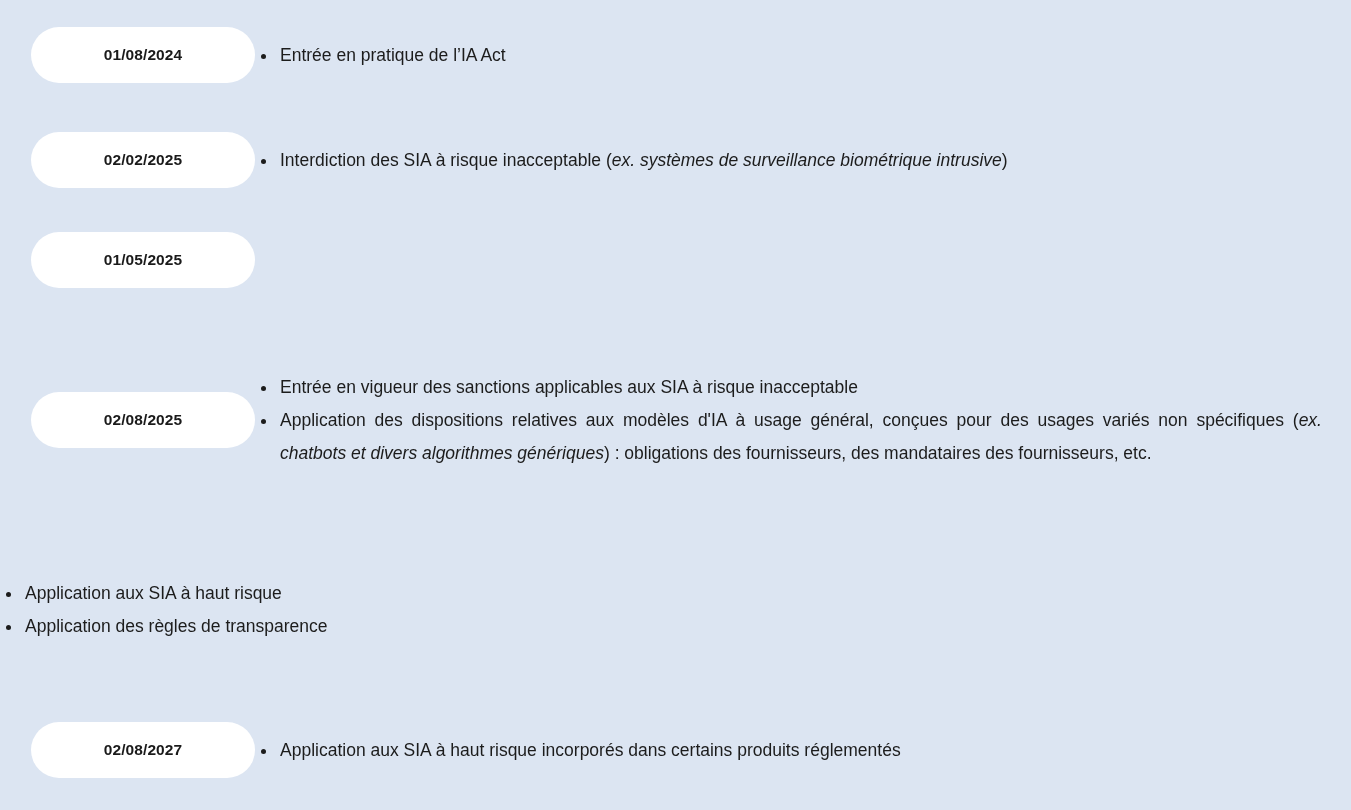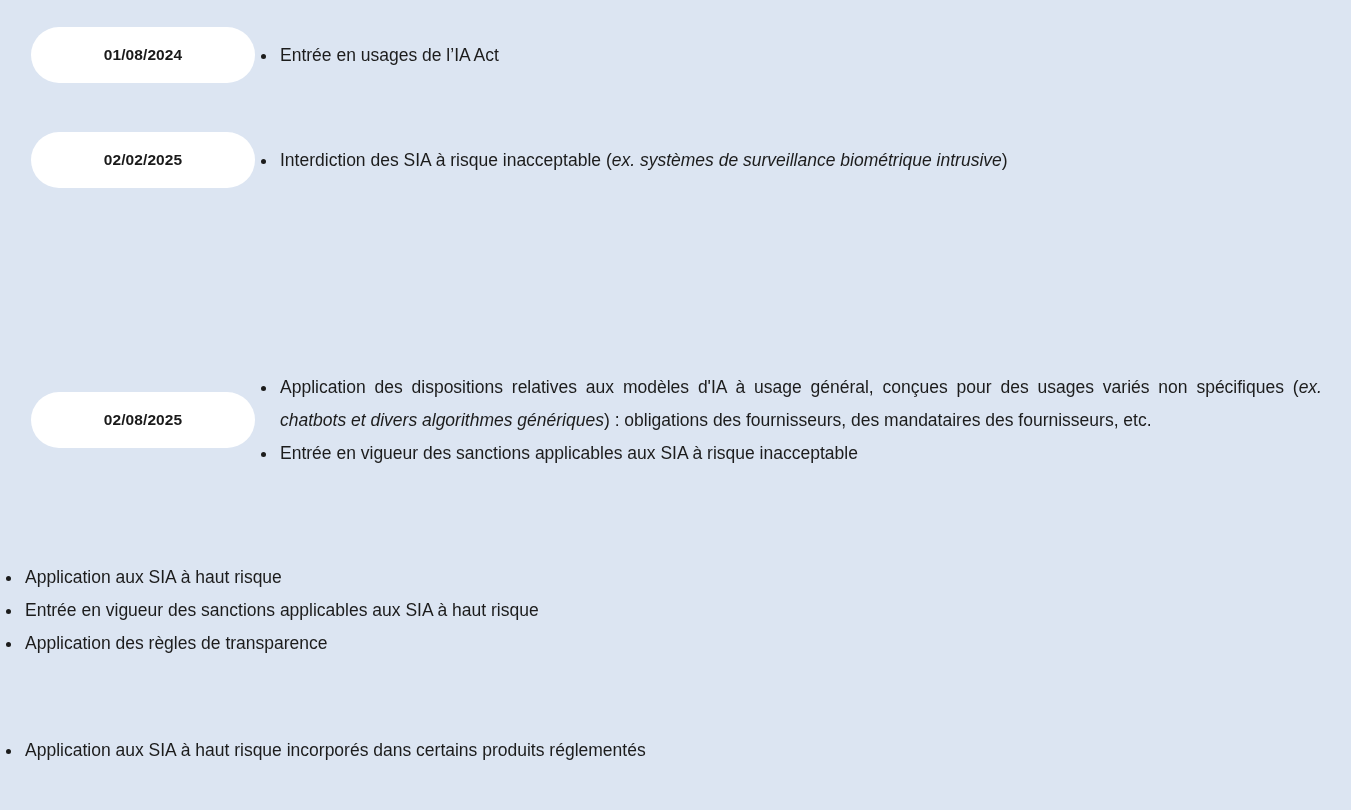--- a/index.html
+++ b/index.html
@@ -25,22 +25,22 @@
   .row {
     display: flex;
     align-items: center;
     width: 100%;
     box-sizing: border-box;
   }
   .date-cell {
     flex: 0 0 255px;
     display: flex;
     align-items: center;
-    justify-content: flex-end;
-    padding-left: 16px;
+    justify-content: flex-start;
+    padding-left: 31px;
     box-sizing: border-box;
   }
   .pill {
     width: 224px;
     height: 56px;
     background: #ffffff;
     border-radius: 28px;
     display: flex;
     align-items: center;
     justify-content: center;
@@ -98,66 +98,75 @@
 <div class="timeline">
 
   <div class="row row-1">
     <div class="date-cell">
       <div class="pill">
         <span class="pill-label">01/08/2024</span>
       </div>
     </div>
     <div class="content-cell">
       <ul class="items">
-        <li><span>Entrée en usages de l’IA Act</span></li>
+        <li><span>Entrée en pratique de l’IA Act</span></li>
       </ul>
     </div>
   </div>
 
   <div class="row row-2">
     <div class="date-cell">
       <div class="pill">
         <span class="pill-label">02/02/2025</span>
       </div>
     </div>
     <div class="content-cell">
       <ul class="items">
         <li><span>Interdiction des SIA à risque inacceptable (</span><em>ex. systèmes de surveillance biométrique intrusive</em><span>)</span></li>
       </ul>
     </div>
   </div>
 
   <div class="row row-3">
+    <div class="date-cell">
+      <div class="pill">
+        <span class="pill-label">01/05/2025</span>
+      </div>
+    </div>
   </div>
 
   <div class="row row-4">
     <div class="date-cell">
       <div class="pill">
         <span class="pill-label">02/08/2025</span>
       </div>
     </div>
     <div class="content-cell">
       <ul class="items">
+        <li><span>Entrée en vigueur des sanctions applicables aux SIA à risque inacceptable</span></li>
         <li><span>Application des dispositions relatives aux modèles d'IA à usage général, conçues pour des usages variés non spécifiques (</span><em>ex. chatbots et divers algorithmes génériques</em><span>) : obligations des fournisseurs, des mandataires des fournisseurs, etc.</span></li>
-        <li><span>Entrée en vigueur des sanctions applicables aux SIA à risque inacceptable</span></li>
       </ul>
     </div>
   </div>
 
   <div class="row row-5">
     <div class="content-cell">
       <ul class="items">
         <li><span>Application aux SIA à haut risque</span></li>
-        <li><span>Entrée en vigueur des sanctions applicables aux SIA à haut risque</span></li>
         <li><span>Application des règles de transparence</span></li>
       </ul>
     </div>
   </div>
 
   <div class="row row-6">
+    <div class="date-cell">
+      <div class="pill">
+        <span class="pill-label">02/08/2027</span>
+      </div>
+    </div>
     <div class="content-cell">
       <ul class="items">
         <li><span>Application aux SIA à haut risque incorporés dans certains produits réglementés</span></li>
       </ul>
     </div>
   </div>
 
 </div>
 
 </body></html>

